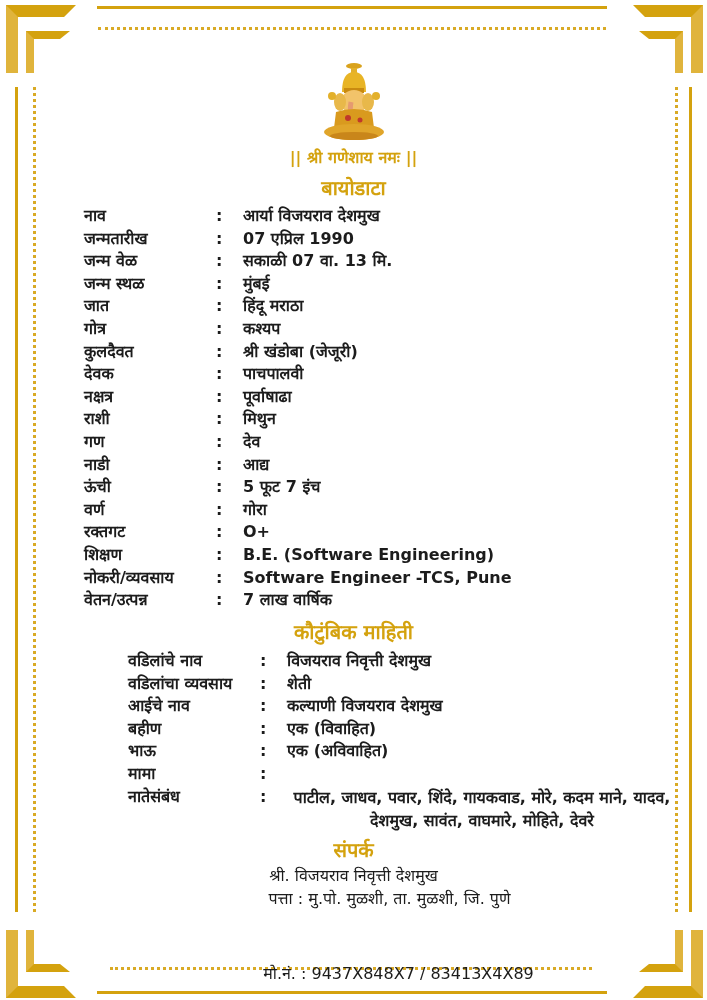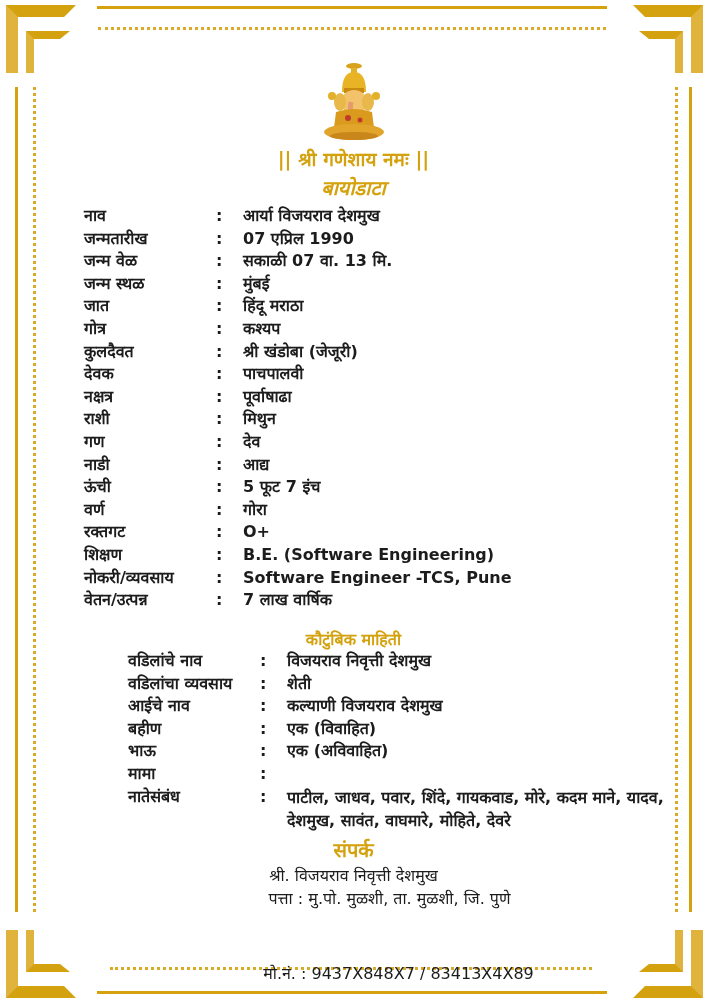--- a/index.html
+++ b/index.html
@@ -15,30 +15,30 @@
   .vline-solid { position:absolute; width:3px; background:#d4a20e; }
   .vline-dot { position:absolute; width:0; border-left:3px dotted #d9aa25; }
   .corner { position:absolute; width:74px; height:74px; }
   .corner svg { width:100%; height:100%; display:block; }
 
   .ganesh { position:absolute; left:318px; top:62px; width:72px; height:80px; }
   .ganesh svg { width:100%; height:100%; }
 
   .gold { color:#d4a20e; font-weight:bold; }
   .center-title { position:absolute; left:0; width:707px; text-align:center; }
-  .t-mantra { top:146px; font-size:19px; }
-  .t-bio { top:174px; font-size:20px;font-style:italic; }
-  .t-family { top:618px; font-size:16px;margin-top:10px; }
+  .t-mantra { top:146px; font-size:16px; }
+  .t-bio { top:174px; font-size:20px; }
+  .t-family { top:618px; font-size:20px; }
   .t-contact { top:836px; font-size:20px; }
 
   .rows { position:absolute; left:84px; width:560px;font-weight:bold; }
   .row { position:relative; height:22.6px; font-size:16px; line-height:22px; white-space:nowrap; }
   .row .lbl { position:absolute; left:0; }
   .row .colon { position:absolute; left:132px; }
-  .row .val { position:absolute; left:159px; }
+  .row .val { position:absolute; left:159px;text-align:center; }
   .row.tall { height:46px; }
   .row.tall .val { white-space:normal; width:390px; line-height:23px; }
 
   .contact { position:absolute; left:0; width:707px; text-align:center; font-size:16px; line-height:23px; }
 </style>
 </head>
 <body>
 
 <div class="hline-solid" style="left:97px; top:6px; width:510px;"></div>
 <div class="hline-dot" style="left:98px; top:27px; width:508px;"></div>

